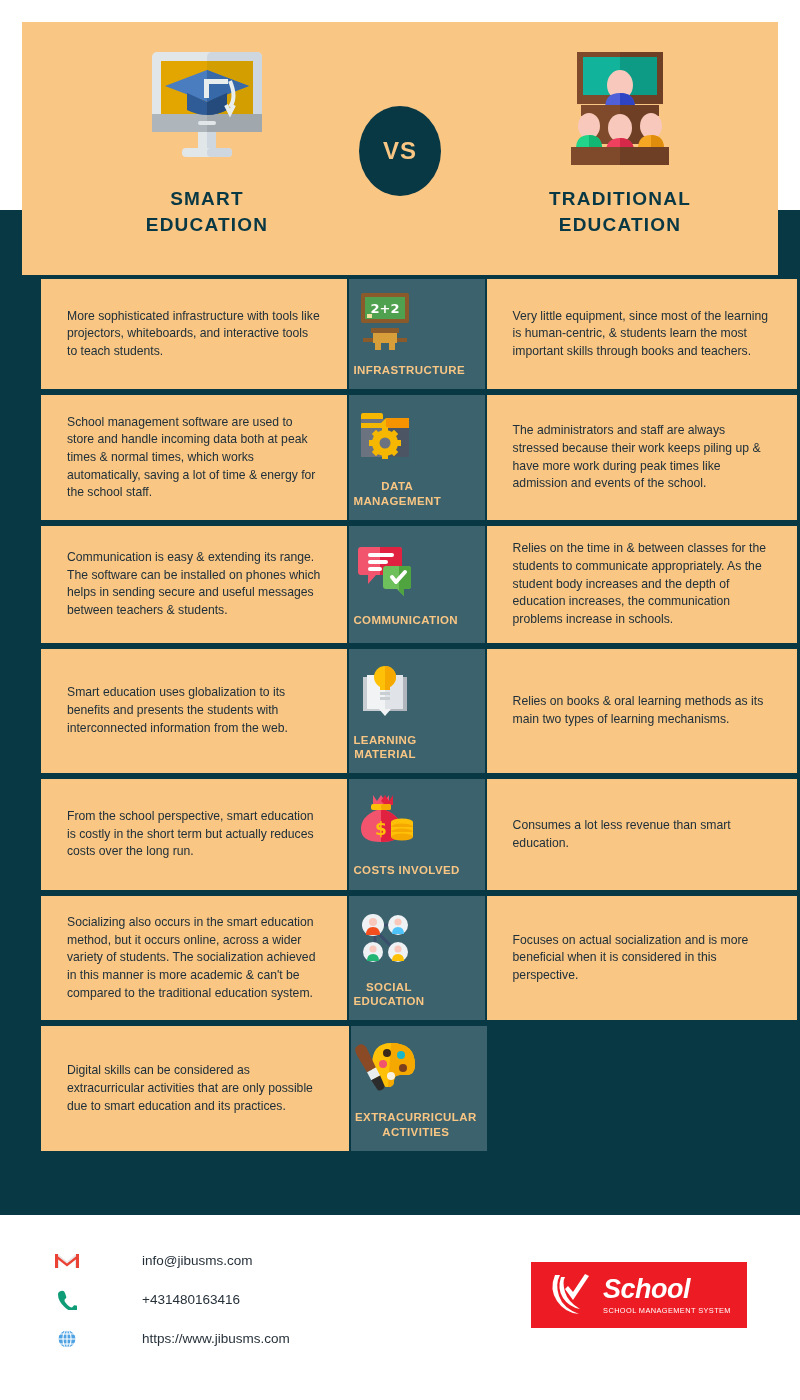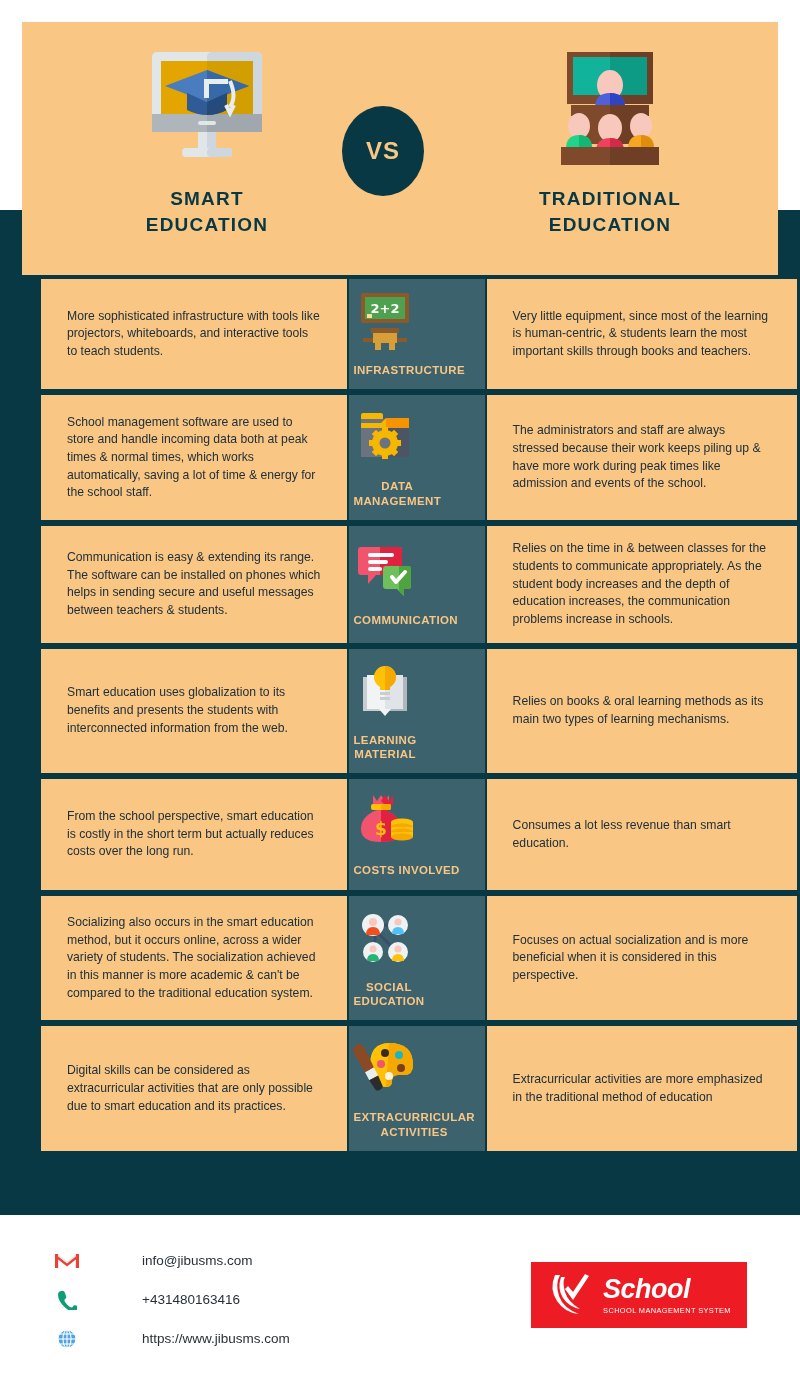--- a/index.html
+++ b/index.html
@@ -28,36 +28,36 @@
     width: 756px; height: 253px;
     background: #F9C684;
   }
   .hdr-col {
     position: absolute;
     top: 22px;
     width: 300px;
     text-align: center;
   }
   .hdr-col.left  { left: 35px; }
-  .hdr-col.right { left: 438px; }
+  .hdr-col.right { left: 448px; }
   .hdr-icon {
     height: 128px;
     display: flex; align-items: center; justify-content: center;
   }
   .hdr-title {
     margin-top: 14px;
     font-size: 19px;
     font-weight: bold;
     letter-spacing: 1.2px;
     line-height: 1.35;
     color: #093845;
   }
   .vs-badge {
     position: absolute;
-    left: 320px; top: 84px;
+    left: 337px; top: 84px;
     width: 82px; height: 90px;
     border-radius: 50%;
     background: #093845;
     display: flex; align-items: center; justify-content: center;
     color: #F9C684;
     font-size: 24px; font-weight: bold; letter-spacing: 1px;
   }
   
   .grid {
     position: absolute;
@@ -435,23 +435,20 @@
             <g transform="rotate(-28 20 30)">
               <path d="M16,2 q6,0 6,8 l-1,20 h-10 l-1,-20 q0,-8 6,-8 z" fill="#8B4A26"></path>
               <rect x="11" y="30" width="10" height="9" fill="#E8EDEE"></rect>
               <path d="M11,39 h10 l-1,12 q-4,3 -8,0 z" fill="#2C2C2C"></path>
             </g>
           </svg>
         </div>
         <div class="mid-label">EXTRACURRICULAR<br>ACTIVITIES</div>
       </div>
       <div class="sep-r"></div>
-      <div class="cell right">
-        <p>Extracurricular activities are more emphasized in the traditional method of education</p>
-      </div>
     </div>
 
   </div>
 
   <div class="footer">
     <div class="contact-list">
 
       <div class="contact-row">
         <span class="contact-ico">
           <svg width="24" height="18" viewBox="0 0 24 18">

